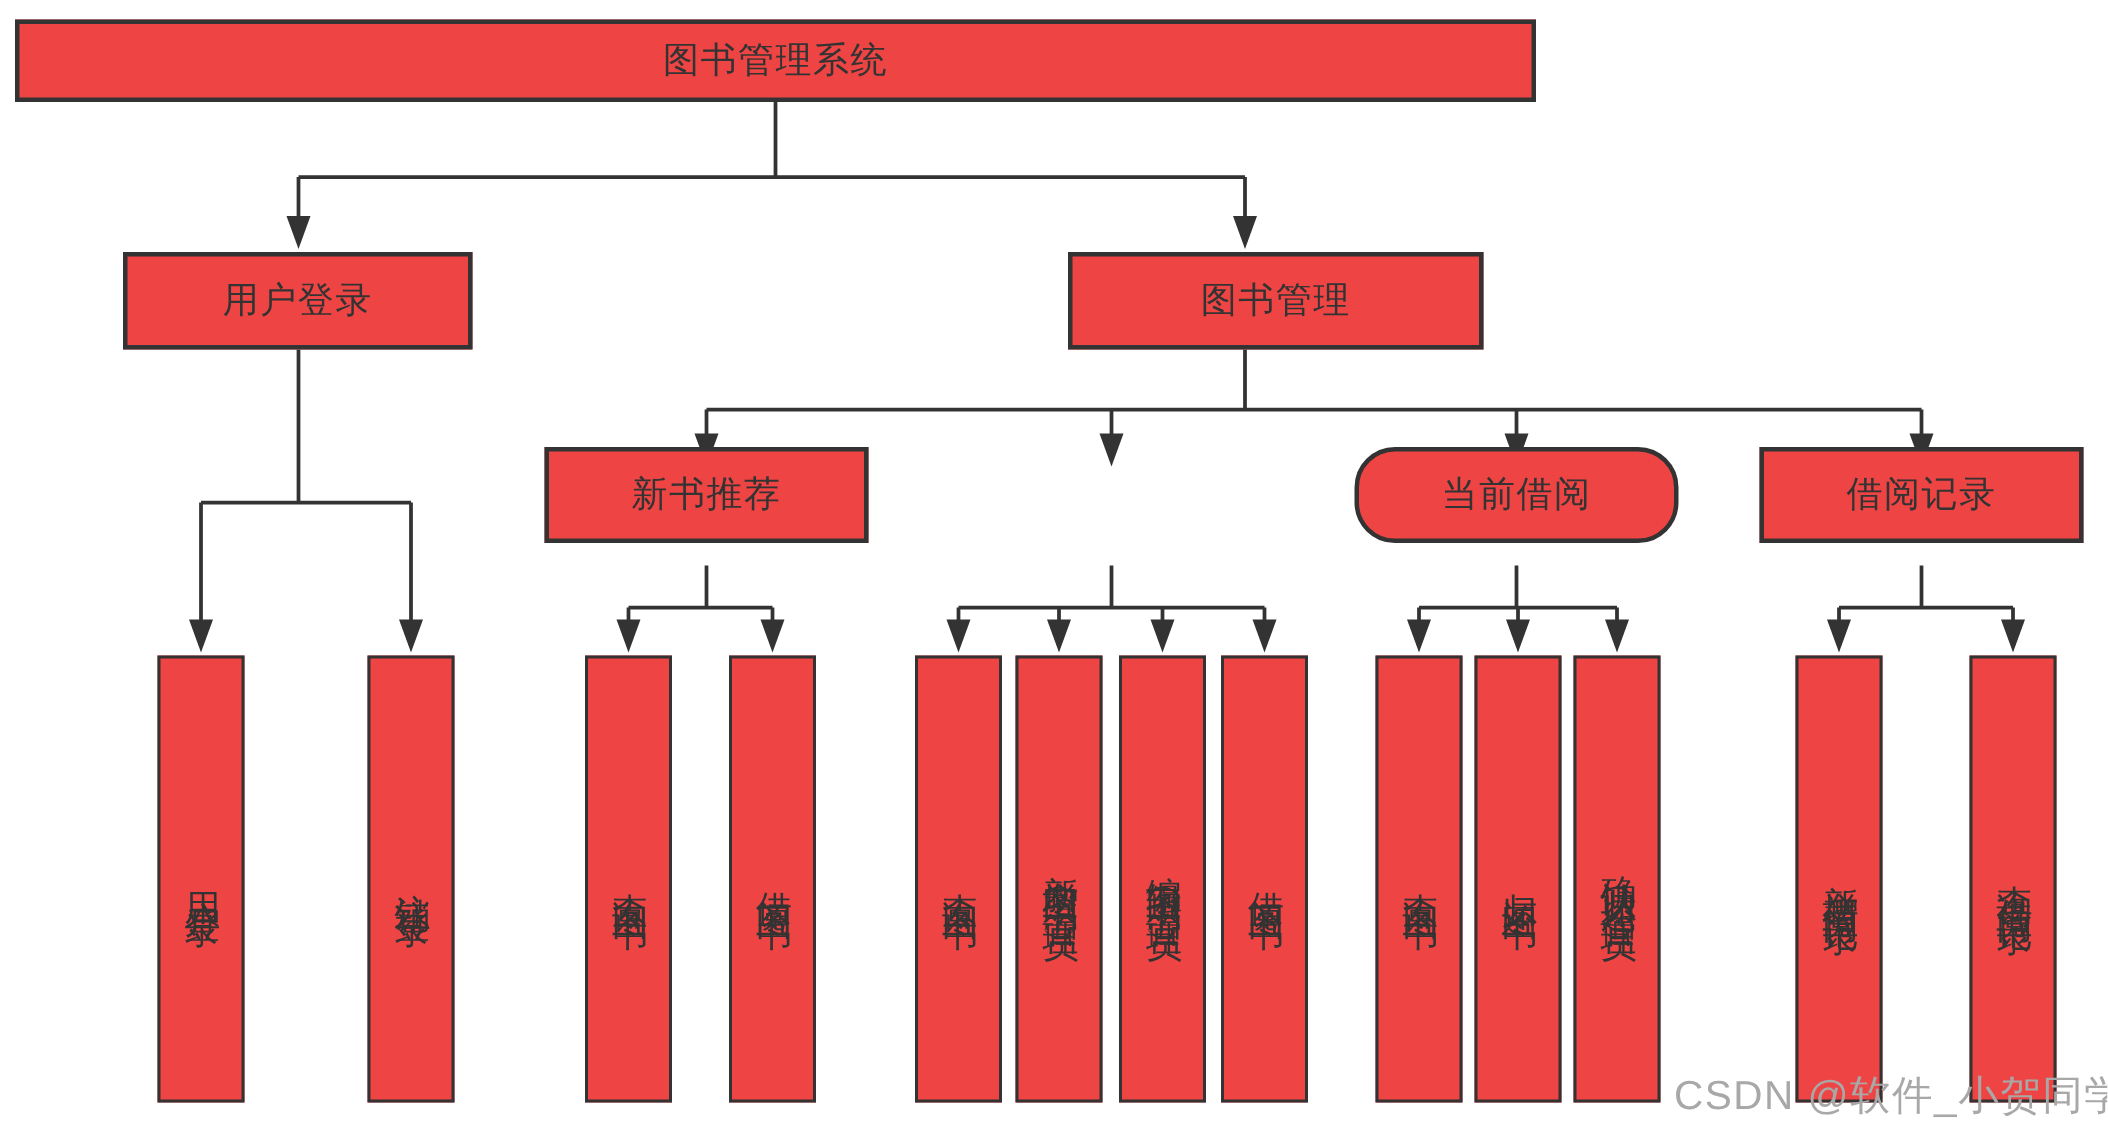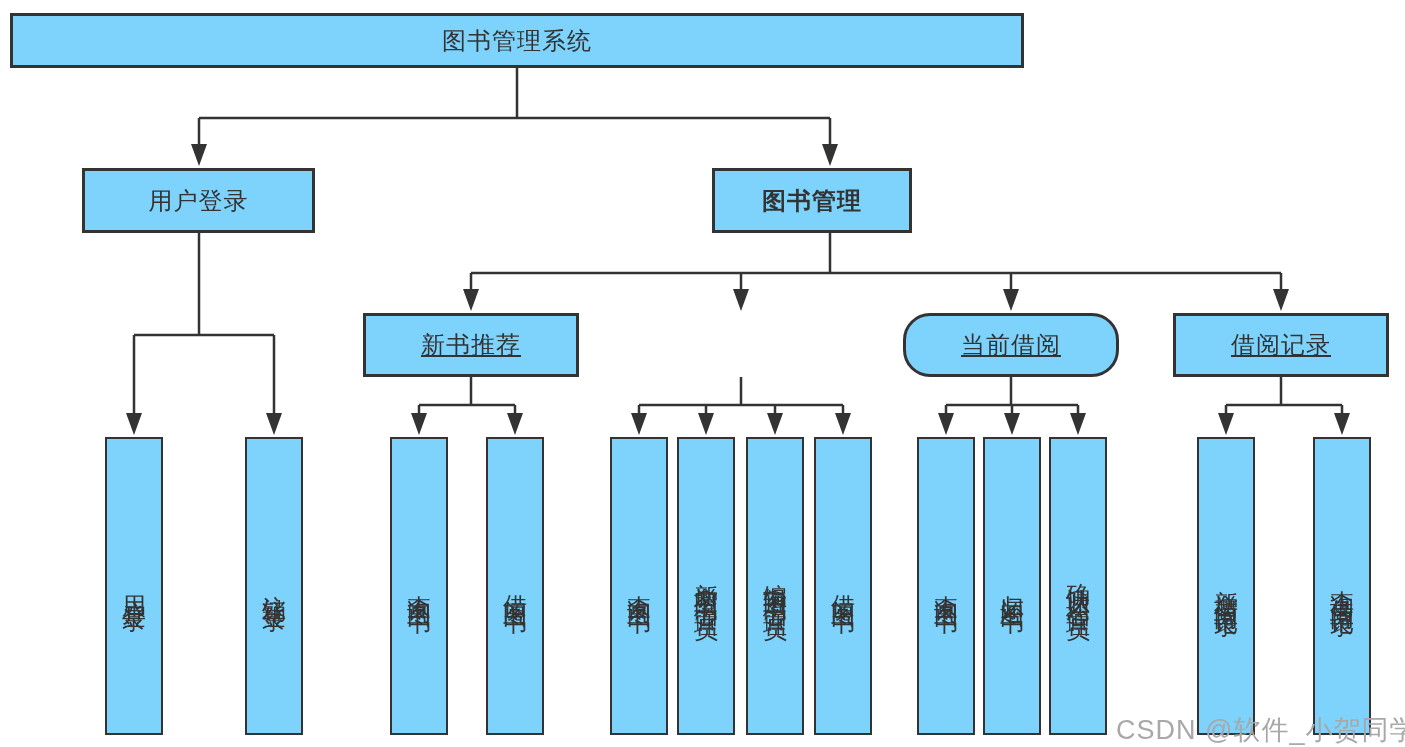--- a/index.html
+++ b/index.html
@@ -18,36 +18,36 @@
   .connectors {
     position: absolute;
     left: 0; top: 0;
     width: 1405px; height: 747px;
     z-index: 0;
   }
   .node {
     position: absolute;
     box-sizing: border-box;
     border: 3px solid #333333;
-    background: #7dd3fc;
+    background: #ef4444;
     color: #333333;
     display: flex;
     align-items: center;
     justify-content: center;
     z-index: 1;
     font-size: 24px;
     letter-spacing: 1px;
     line-height: 1;
     white-space: nowrap;
   }
   .node-root   { left: 10px;  top: 13px;  width: 1014px; height: 55px; }
   .lvl2        { top: 168px; height: 65px; }
   .n-login     { left: 82px;  width: 233px; }
-  .n-bookmgmt  { left: 712px; width: 200px; font-weight: bold; }
-  .lvl3        { top: 313px; height: 64px; width: 216px; text-decoration: underline; }
+  .n-bookmgmt  { left: 712px; width: 277px; }
+  .lvl3        { top: 298px; height: 64px; width: 216px; }
   .n-newbook   { left: 363px; }
   .n-borrow    { left: 633px; }
   .n-current   { left: 903px; border-radius: 27px; }
   .n-record    { left: 1173px; text-align: right; }
   .leaf {
     top: 437px;
     height: 298px;
     width: 58px;
     border-width: 2.5px;
     padding: 6px 0;

